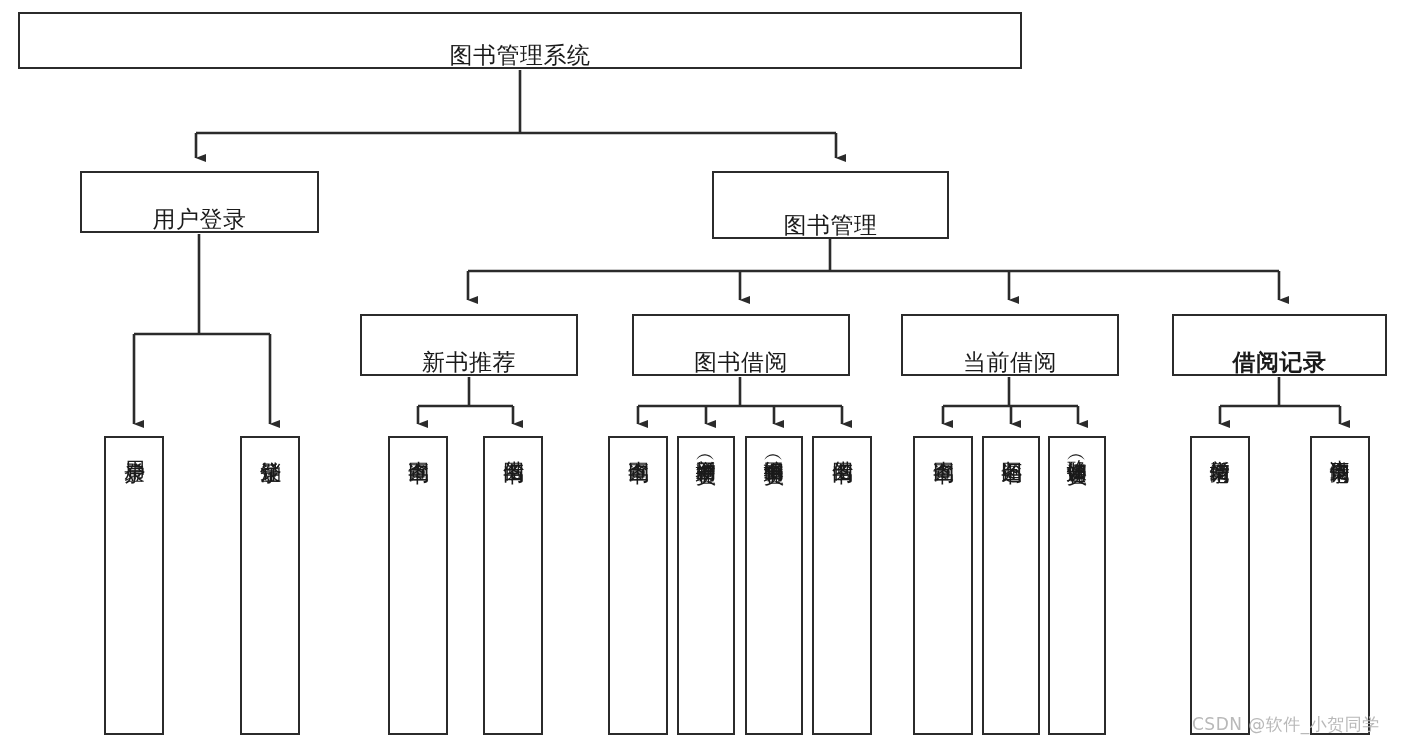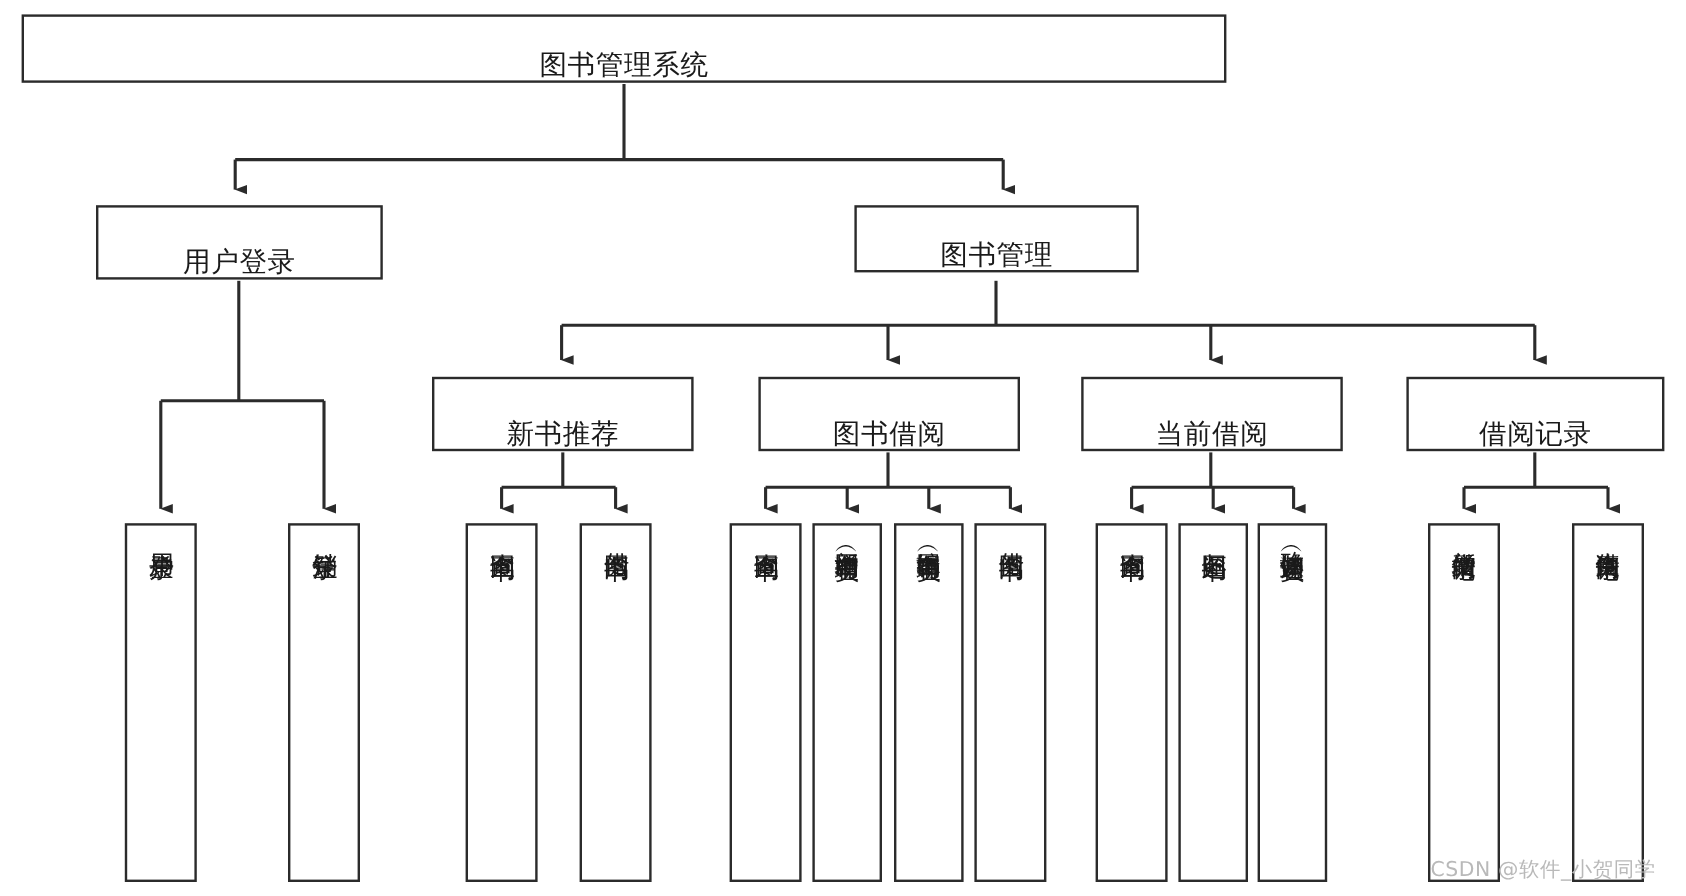--- a/index.html
+++ b/index.html
@@ -129,37 +129,37 @@
   </svg>
 
   <div class="node root horiz" style="left:18px; top:12px; width:1004px; height:57px;">
     <span class="label">图书管理系统</span>
   </div>
 
   <div class="node horiz" style="left:80px; top:171px; width:239px; height:62px;">
     <span class="label">用户登录</span>
   </div>
 
-  <div class="node horiz" style="left:712px; top:171px; width:237px; height:56px;">
+  <div class="node horiz" style="left:712px; top:171px; width:237px; height:68px;">
     <span class="label">图书管理</span>
   </div>
 
   <div class="node horiz" style="left:360px; top:314px; width:218px; height:62px;">
     <span class="label">新书推荐</span>
   </div>
 
   <div class="node horiz" style="left:901px; top:314px; width:218px; height:62px;">
     <span class="label">当前借阅</span>
   </div>
 
   <div class="node horiz" style="left:632px; top:314px; width:218px; height:62px;">
     <span class="label">图书借阅</span>
   </div>
 
-  <div class="node horiz" style="left:1172px; top:314px; width:215px; height:62px;">
+  <div class="node horiz" style="left:1172px; top:314px; width:215px; height:62px;font-weight:bold;">
     <span class="label">借阅记录</span>
   </div>
 
   <div class="node vert" style="left:104px; top:436px; width:60px; height:299px;">
     <span class="label">用户登录</span>
   </div>
 
   <div class="node vert" style="left:240px; top:436px; width:60px; height:299px;">
     <span class="label">注销登录</span>
   </div>

